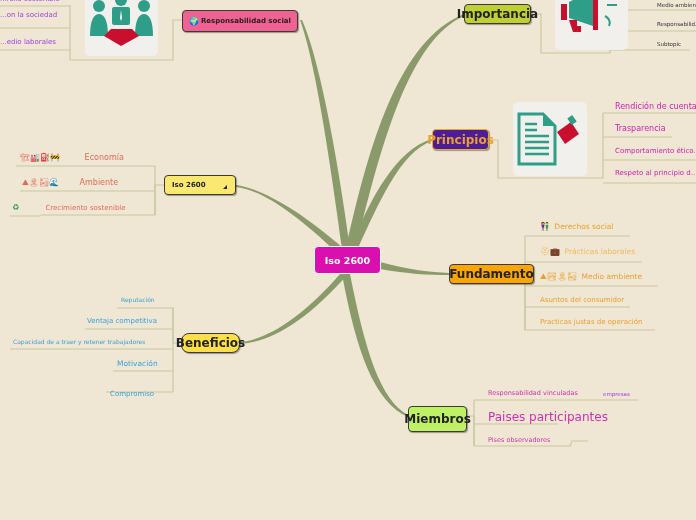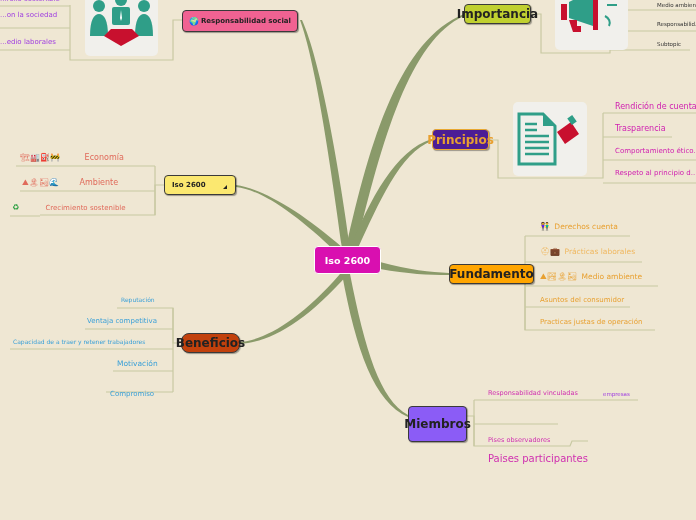--- a/index.html
+++ b/index.html
@@ -174,63 +174,63 @@
 <div class="lbl" style="left:12px;top:203px;color:#e06a5a;">
   <span class="emoji" style="color:#2ea043;">♻</span>
   <span style="margin-left:22px;">Crecimiento sostenible</span>
 </div>
 
 <div class="node" style="left:449px;top:264px;width:85px;height:20px;background:#ffa500;">
   <span>Fundamento</span>
 </div>
 <div class="lbl" style="left:540px;top:222px;font-size:7.5px;color:#e8a030;">
   <span class="emoji">👫</span>
-  <span>Derechos cuenta</span>
+  <span>Derechos social</span>
 </div>
 <div class="lbl" style="left:540px;top:247px;font-size:7.5px;color:#f0b860;">
   <span class="emoji">⛑💼</span>
   <span>Prácticas laborales</span>
 </div>
 <div class="lbl" style="left:540px;top:272px;font-size:7.5px;color:#e8a030;">
   <span class="emoji">⛰🏞🏝🏜</span>
   <span>Medio ambiente</span>
 </div>
 <div class="lbl" style="left:540px;top:295px;color:#e8a030;">
   <span>Asuntos del consumidor</span>
 </div>
 <div class="lbl" style="left:540px;top:317px;color:#e8a030;">
   <span>Practicas justas de operación</span>
 </div>
 
-<div class="node" style="left:181px;top:333px;width:59px;height:20px;background:#c2410c;border-radius:8px;">
+<div class="node" style="left:181px;top:333px;width:59px;height:20px;background:#fde047;border-radius:8px;">
   <span>Beneficios</span>
 </div>
 <div class="lbl" style="left:121px;top:295px;font-size:6px;color:#3aa0d8;">
   <span>Reputación</span>
 </div>
 <div class="lbl" style="left:87px;top:316px;color:#3aa0d8;">
   <span>Ventaja competitiva</span>
 </div>
 <div class="lbl" style="left:13px;top:337px;font-size:6px;color:#3aa0d8;">
   <span>Capacidad de a traer y retener trabajadores</span>
 </div>
 <div class="lbl" style="left:117px;top:359px;font-size:7.5px;color:#3aa0d8;">
   <span>Motivación</span>
 </div>
 <div class="lbl" style="left:110px;top:381px;color:#3aa0d8;margin-top:8px;">
   <span>Compromiso</span>
 </div>
 
-<div class="node" style="left:408px;top:406px;width:59px;height:36px;background:#8b5cf6;">
+<div class="node" style="left:408px;top:406px;width:59px;height:26px;background:#bef264;">
   <span>Miembros</span>
 </div>
 <div class="lbl" style="left:488px;top:388px;font-size:6.5px;color:#d030b0;">
   <span>Responsabilidad vinculadas</span>
 </div>
 <div class="lbl" style="left:603px;top:389px;font-size:5.5px;color:#a040e0;">
   <span>empresas</span>
 </div>
-<div class="lbl" style="left:488px;top:412px;font-size:10px;color:#d030b0;margin-top:42px;">
+<div class="lbl" style="left:488px;top:412px;font-size:12px;color:#d030b0;">
   <span>Paises participantes</span>
 </div>
 <div class="lbl" style="left:488px;top:435px;font-size:6.5px;color:#d030b0;">
   <span>Pises observadores</span>
 </div>
 
 </body></html>

